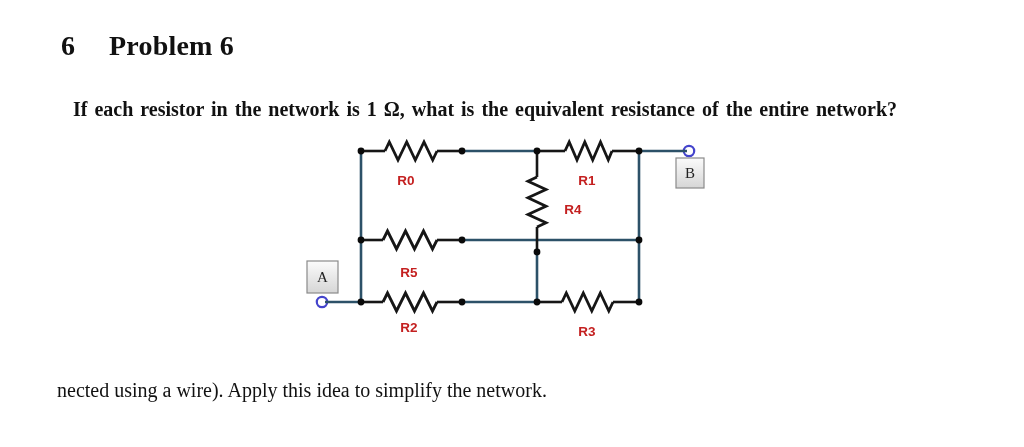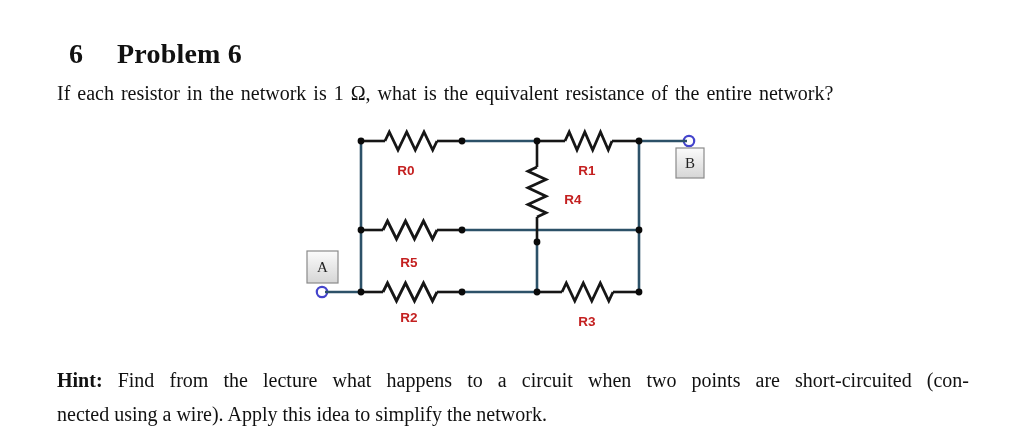--- a/index.html
+++ b/index.html
@@ -1,30 +1,30 @@
 <!DOCTYPE html>
 <html><head>
 <meta charset="utf-8">
 <style>
   html, body { margin: 0; padding: 0; background: #ffffff; }
   body {
     width: 1024px; height: 447px; position: relative; overflow: hidden;
     font-family: "Liberation Serif", serif; color: #111;
   }
   .title {
-    position: absolute; left: 57px; top: 26px; margin: 12px;
+    position: absolute; left: 57px; top: 26px; margin: 4px;
     font-size: 28px; font-weight: bold; letter-spacing: 0.2px;
   }
   .title .num { display: inline-block; min-width: 48px; }
   .question {
-    position: absolute; left: 57px; top: 82px; margin: 0;
-    width: 912px; font-size: 20px; word-spacing: 2px; white-space: nowrap;
+    position: absolute; left: 57px; top: 82px; margin: 16px;
+    width: 912px; font-size: 20px; word-spacing: 2px; white-space: nowrap; font-weight: bold;
   }
   .circuit {
-    position: absolute; left: 295px; top: 118px; width: 430px; height: 228px; text-align: center;
+    position: absolute; left: 295px; top: 128px; width: 430px; height: 228px; text-align: center;
   }
   .hint {
     position: absolute; left: 57px; top: 369px; width: 912px;
     font-size: 20px; line-height: 23.5px;
   }
   .hint .l1 { text-align: justify; text-align-last: justify; }
   .hint .l2 { text-align: left; margin-top: 10px; }
   svg text.rlabel {
     font-family: "Liberation Sans", sans-serif;
     font-size: 13.5px; font-weight: bold; fill: #c42020;
@@ -128,17 +128,16 @@
         <text class="tlabel" x="27.5" y="154" text-anchor="middle">A</text>
       </g>
       <g>
         <rect x="381" y="30" width="28" height="30" fill="url(#boxgrad)" stroke="#8a8a8a" stroke-width="1.2"></rect>
         <text class="tlabel" x="395" y="50" text-anchor="middle">B</text>
       </g>
     </svg>
   </div>
 
   <div class="hint">
-    <div class="l1"><b>Hint:</b> <span>Find from the lecture what happens to a circuit when two points are short-circuited (con-</span></div>
     <div class="l2">nected using a wire). Apply this idea to simplify the network.</div>
   </div>
 
 </div>
 
 </body></html>

